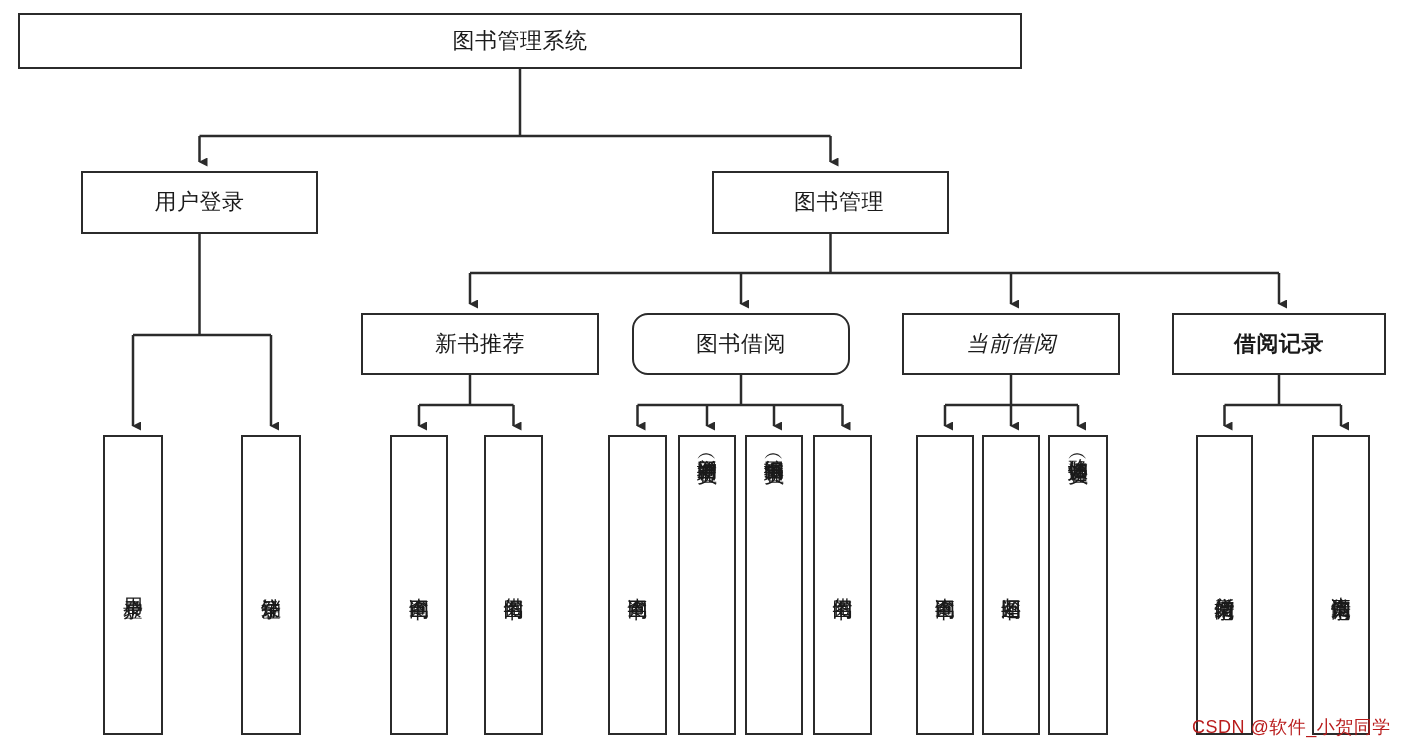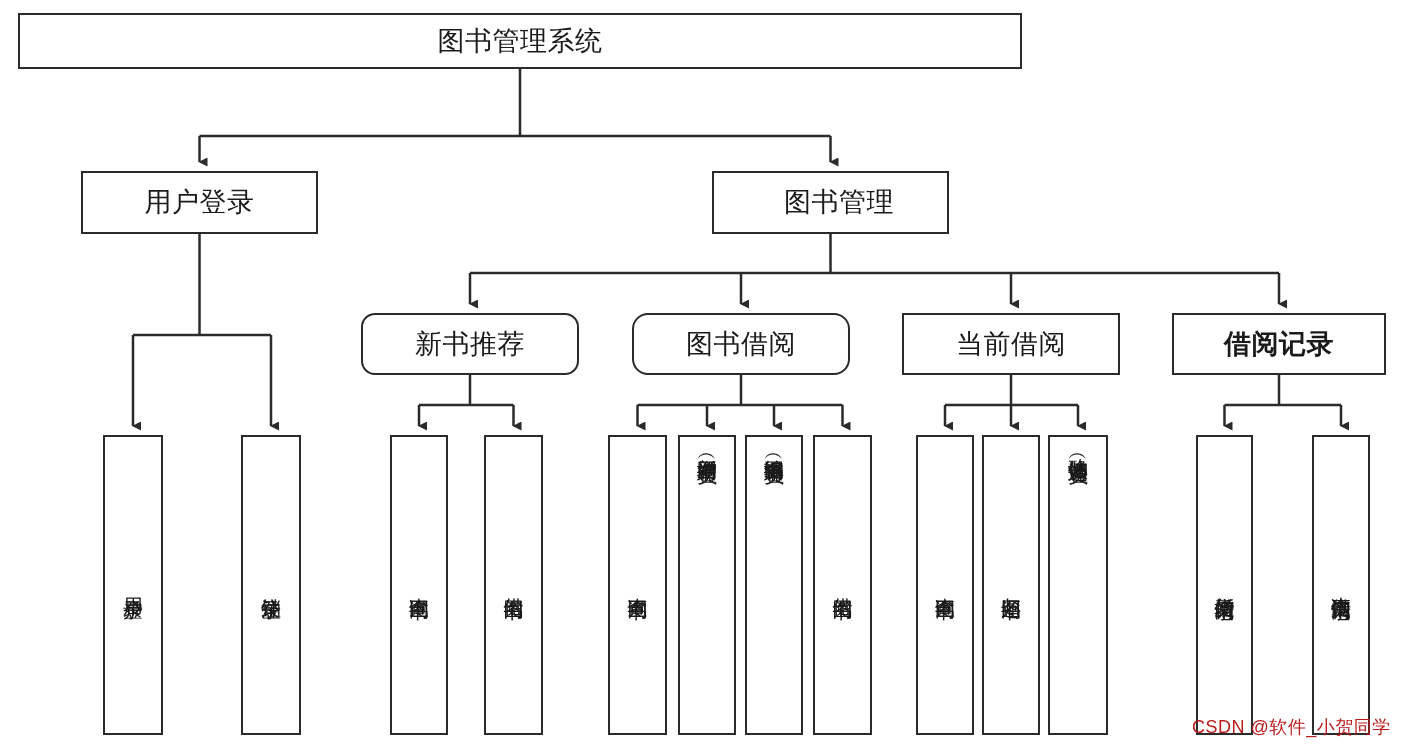--- a/index.html
+++ b/index.html
@@ -31,21 +31,21 @@
     box-sizing: border-box;
     border: 2.5px solid #2b2b2b;
     background: #ffffff;
     color: #1a1a1a;
     display: flex;
     align-items: center;
     justify-content: center;
     overflow: hidden;
   }
   .node.horizontal {
-    font-size: 27px;
+    font-size: 22px;
     line-height: 1.2;
     letter-spacing: 0.5px;
     white-space: nowrap;
   }
   .node.vertical {
     writing-mode: vertical-rl;
     text-orientation: upright;
     font-size: 20px;
     line-height: 1.05;
     letter-spacing: 1px;
@@ -119,27 +119,27 @@
   <div id="nodes-layer">
       <div class="node horizontal" style="left: 18px; top: 13px; width: 1004px; height: 56px;">
         <span class="node-label">图书管理系统</span>
       </div>
       <div class="node horizontal" style="left: 81px; top: 171px; width: 237px; height: 63px;">
         <span class="node-label">用户登录</span>
       </div>
       <div class="node horizontal" style="left: 712px; top: 171px; width: 237px; height: 63px; padding-left: 17px;">
         <span class="node-label">图书管理</span>
       </div>
-      <div class="node horizontal" style="left: 361px; top: 313px; width: 218px; height: 62px; border-radius: 14px;">
+      <div class="node horizontal" style="left: 361px; top: 313px; width: 238px; height: 62px;">
         <span class="node-label">新书推荐</span>
       </div>
       <div class="node horizontal" style="left: 632px; top: 313px; width: 218px; height: 62px; border-radius: 16px;">
         <span class="node-label">图书借阅</span>
       </div>
-      <div class="node horizontal" style="left: 902px; top: 313px; width: 218px; height: 62px;">
+      <div class="node horizontal" style="left: 902px; top: 313px; width: 218px; height: 62px; font-style: italic;">
         <span class="node-label">当前借阅</span>
       </div>
       <div class="node horizontal" style="left: 1172px; top: 313px; width: 214px; height: 62px; font-weight: bold;">
         <span class="node-label">借阅记录</span>
       </div>
       <div class="node vertical" style="left: 103px; top: 435px; width: 60px; height: 300px;">
         <span class="node-label">用户登录</span>
       </div>
       <div class="node vertical" style="left: 241px; top: 435px; width: 60px; height: 300px;">
         <span class="node-label">注销登录</span>

